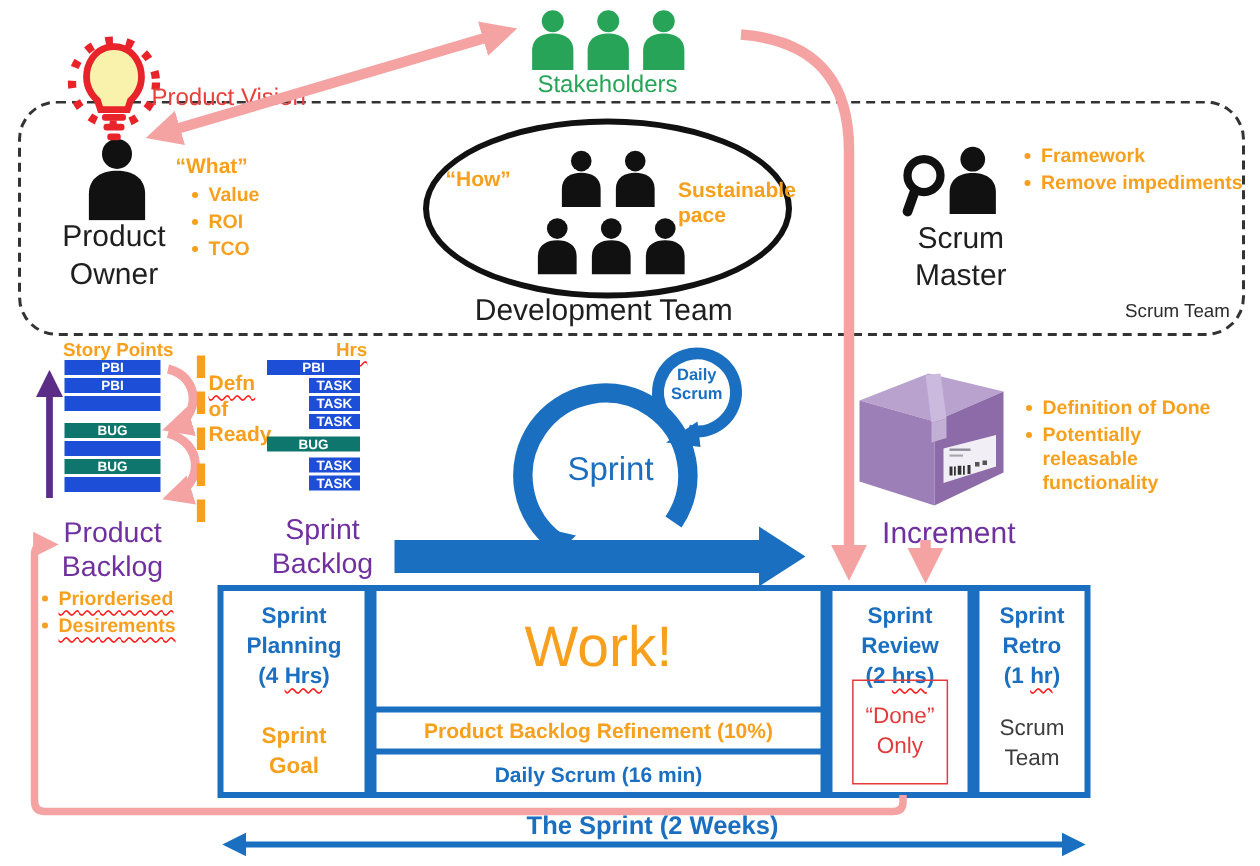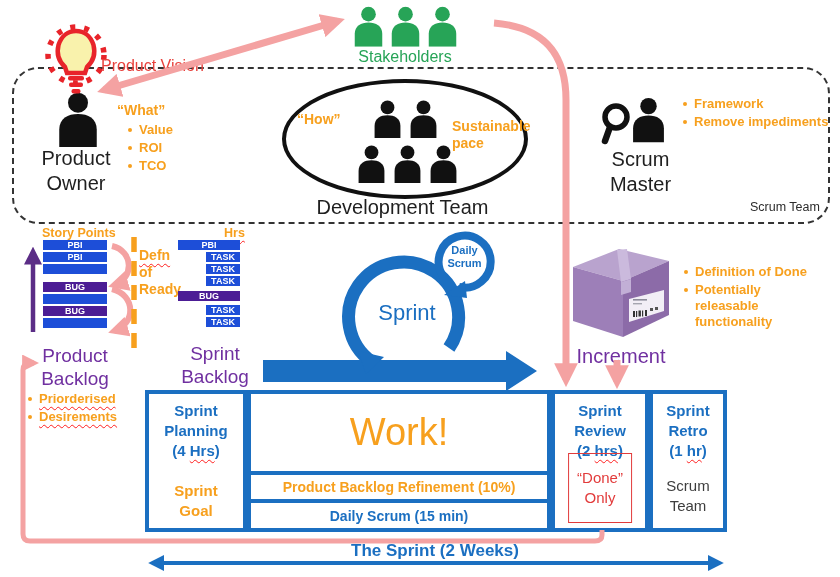--- a/index.html
+++ b/index.html
@@ -9,21 +9,21 @@
   [data-bind]{white-space:pre-line}
   .ann{font-weight:700;font-size:13px;color:#f7a01e;line-height:16px}
   .ann14{font-weight:700;font-size:14px;color:#f7a01e;line-height:17px}
   .bigname{font-size:20px;color:#1f1f1f;text-align:center;line-height:25px}
   .ptitle{font-size:19px;color:#7030a0;text-align:center;line-height:23px}
   .brow{display:flex;gap:7px;align-items:flex-start;margin-bottom:2px}
   .dot{width:4px;height:4px;background:#f7a01e;border-radius:50%;margin-top:6px;flex:none}
   .sq{text-decoration:underline wavy #ff1f1f;text-decoration-thickness:1px;text-underline-offset:3px}
   .bar{height:10px;margin-bottom:2px;display:flex;align-items:center;justify-content:center;
        color:#fff;font-size:9px;font-weight:700;line-height:10px}
-  .pbiB{background:#1d4ed8}.bugB{background:#4c1d95}
+  .pbiB{background:#1d4ed8}.bugB{background:#0f766e}
   .stackL{width:64px}.stackL .bar{width:64px}
   .stackR{display:flex;flex-direction:column;align-items:flex-end;width:62px}
   .wide{width:62px}.narrow{width:34px}
   .tbl{left:145px;top:390px;width:582px;height:142px;background:#1b6fc1}
   .cell{position:absolute;background:#fff}
   .chead{font-size:15px;font-weight:700;color:#1b6fc1;text-align:center;line-height:20px}
   .gfoot{font-size:15px;font-weight:700;color:#f7a01e;text-align:center;line-height:20px}
   .doneBox{position:absolute;left:50%;transform:translateX(-50%);bottom:5px;border:1.5px solid #e23b3b;
            color:#e23b3b;font-size:15px;line-height:20px;text-align:center;padding:14px 8px}
   .steam{font-size:15px;color:#3d3d3d;text-align:center;line-height:20px}
@@ -221,21 +221,21 @@
     <rect x="66" y="62" width="14" height="1.6" fill="#8d8d9b"></rect>
     <rect x="66" y="66" width="9" height="1.4" fill="#a5a5b0"></rect>
     <rect x="66" y="74" width="2" height="6" fill="#333"></rect>
     <rect x="69" y="74" width="1.2" height="6" fill="#333"></rect>
     <rect x="71.5" y="73.5" width="2.4" height="6" fill="#333"></rect>
     <rect x="75" y="73.5" width="1.2" height="6" fill="#333"></rect>
     <rect x="78" y="73" width="2" height="6" fill="#333"></rect>
     <rect x="83" y="71" width="3" height="3" fill="#555"></rect>
     <rect x="88" y="70" width="3" height="3" fill="#555"></rect>
   </svg>
-  <div class="abs" data-bind="inc.title" style="left:565px;top:345px;width:112px;text-align:center;font-size:20px;color:#7030a0">Increment</div>
+  <div class="abs" data-bind="inc.title" style="left:565px;top:345px;width:112px;text-align:right;font-size:20px;color:#7030a0">Increment</div>
   <div class="abs" style="left:684px;top:264px;width:152px">
     <div class="brow">
         <span class="dot"></span>
         <span class="ann" data-bind="inc.bullets.0">Definition of Done</span>
       </div>
     <div class="brow">
         <span class="dot"></span>
         <span class="ann" data-bind="inc.bullets.1" style="width:132px">Potentially releasable functionality</span>
       </div>
   </div>
@@ -250,21 +250,21 @@
       <div class="gfoot abs" data-bind="tbl.goal" style="left:0;right:0;bottom:7px">Sprint
 Goal</div>
     </div>
     <div class="cell" style="left:106px;top:4px;width:296px;height:77px;display:flex;align-items:center;justify-content:center">
       <div data-bind="tbl.work" style="font-size:38px;color:#f7a01e">Work!</div>
     </div>
     <div class="cell" style="left:106px;top:85px;width:296px;height:24px;display:flex;align-items:center;justify-content:center">
       <div data-bind="tbl.refinement" style="font-size:14px;font-weight:700;color:#f7a01e">Product Backlog Refinement (10%)</div>
     </div>
     <div class="cell" style="left:106px;top:113px;width:296px;height:25px;display:flex;align-items:center;justify-content:center">
-      <div data-bind="tbl.daily" style="font-size:14px;font-weight:700;color:#1b6fc1">Daily Scrum (15 min)</div>
+      <div data-bind="tbl.daily" style="font-size:14px;font-weight:700;color:#1b6fc1">Daily Scrum (16 min)</div>
     </div>
     <div class="cell" style="left:410px;top:4px;width:90px;height:134px">
       <div class="chead" style="margin-top:7px">
         <div data-bind="tbl.review.lines">Sprint
 Review</div>
         <div><span data-bind="tbl.review.pre">(2 </span><span class="sq" data-bind="tbl.review.word">hrs</span><span data-bind="tbl.review.post">)</span></div>
       </div>
       <div class="doneBox" data-bind="tbl.done">“Done”
 Only</div>
     </div>

